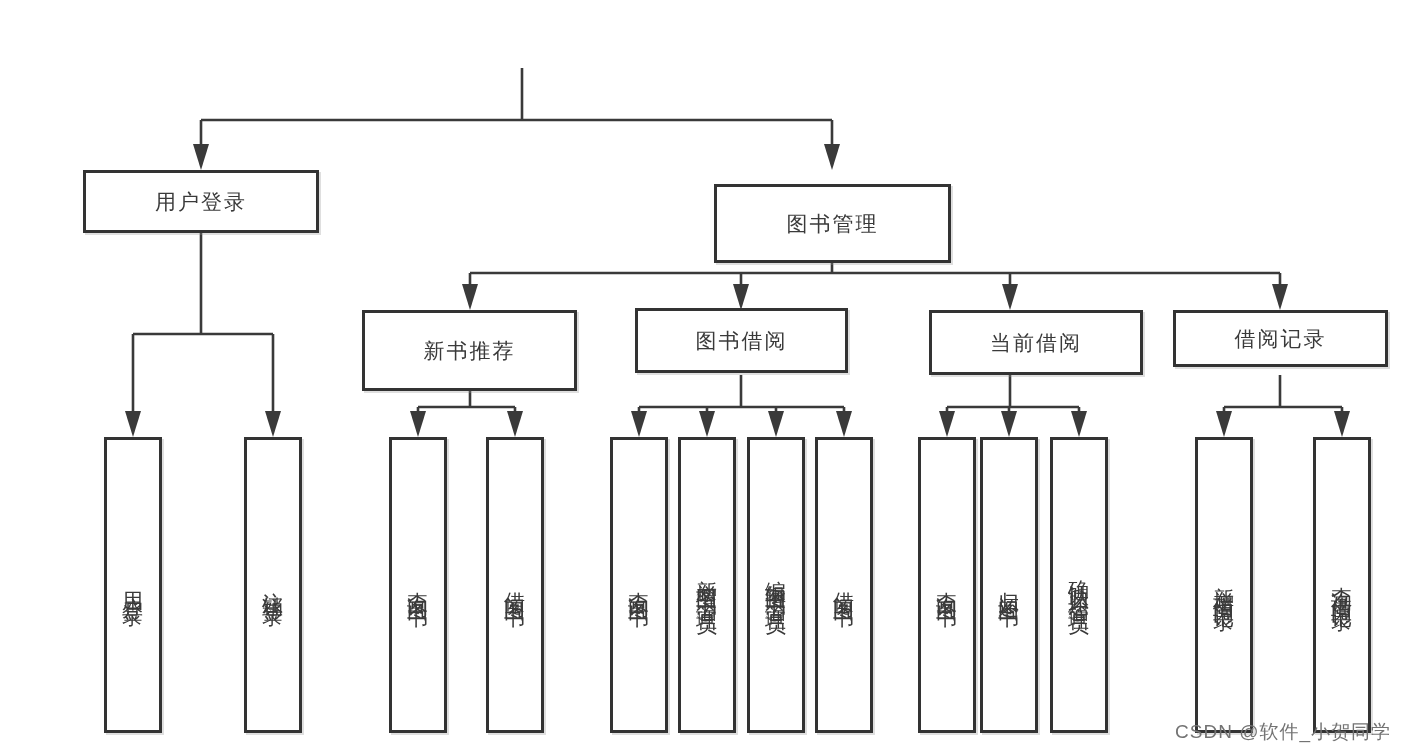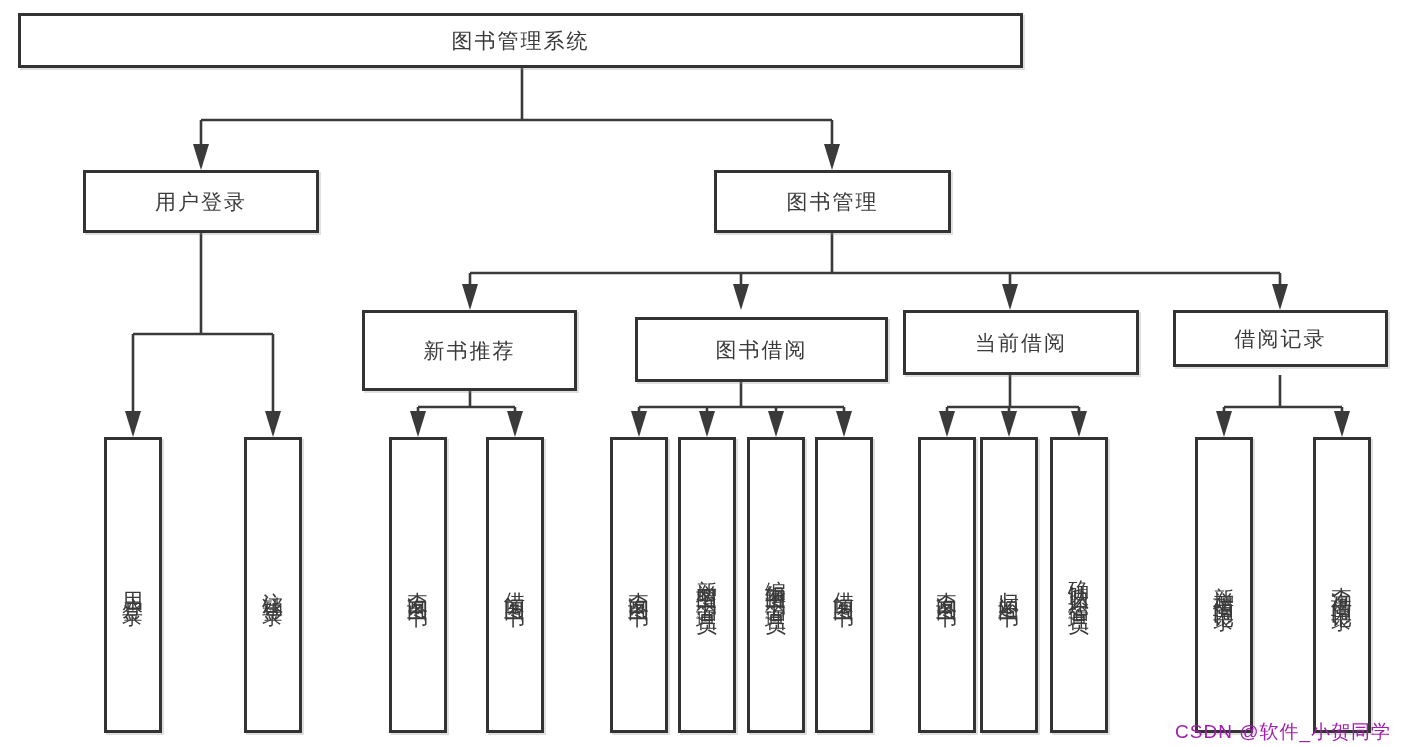--- a/index.html
+++ b/index.html
@@ -14,21 +14,21 @@
     box-shadow:2px 2px 0 rgba(150,150,150,0.30);
     display:flex;align-items:center;justify-content:center;box-sizing:border-box;
   }
   .hlabel{font-size:21px;letter-spacing:2px;white-space:nowrap;}
   .leaf span{
     writing-mode:vertical-rl;font-size:21px;letter-spacing:5px;line-height:1;
     white-space:nowrap;
   }
   .watermark{
     position:absolute;right:14px;bottom:2px;z-index:5;
-    font-size:19px;letter-spacing:1px;color:#a21caf;white-space:nowrap;
+    font-size:19px;letter-spacing:1px;color:#737373;white-space:nowrap;
   }
 </style>
 </head>
 <body>
 
 <div class="canvas">
 
   <svg class="connector-svg" width="1405" height="747" viewBox="0 0 1405 747">
     <g stroke="#3a3a3a" stroke-width="2.6" fill="none">
 
@@ -65,38 +65,35 @@
       <polygon points="768,411 784,411 776,437"></polygon>
       <polygon points="836,411 852,411 844,437"></polygon>
       <polygon points="939,411 955,411 947,437"></polygon>
       <polygon points="1001,411 1017,411 1009,437"></polygon>
       <polygon points="1071,411 1087,411 1079,437"></polygon>
       <polygon points="1216,411 1232,411 1224,437"></polygon>
       <polygon points="1334,411 1350,411 1342,437"></polygon>
     </g>
   </svg>
 
-  <div class="box" style="left:18px;top:13px;width:1005px;height:55px">
-    <span class="hlabel">图书管理系统</span>
-  </div>
 
   <div class="box" style="left:83px;top:170px;width:236px;height:63px">
     <span class="hlabel">用户登录</span>
   </div>
-  <div class="box" style="left:714px;top:170px;width:237px;height:63px">
+  <div class="box" style="left:714px;top:184px;width:237px;height:79px">
     <span class="hlabel">图书管理</span>
   </div>
 
   <div class="box" style="left:362px;top:310px;width:215px;height:81px">
     <span class="hlabel">新书推荐</span>
   </div>
-  <div class="box" style="left:635px;top:317px;width:253px;height:65px">
+  <div class="box" style="left:635px;top:308px;width:213px;height:65px">
     <span class="hlabel">图书借阅</span>
   </div>
-  <div class="box" style="left:903px;top:310px;width:236px;height:65px">
+  <div class="box" style="left:929px;top:310px;width:214px;height:65px">
     <span class="hlabel">当前借阅</span>
   </div>
   <div class="box" style="left:1173px;top:310px;width:215px;height:57px">
     <span class="hlabel">借阅记录</span>
   </div>
 
   <div class="box leaf" style="left:104px;top:437px;width:58px;height:296px">
     <span>用户登录</span>
   </div>
   <div class="box leaf" style="left:244px;top:437px;width:58px;height:296px">

